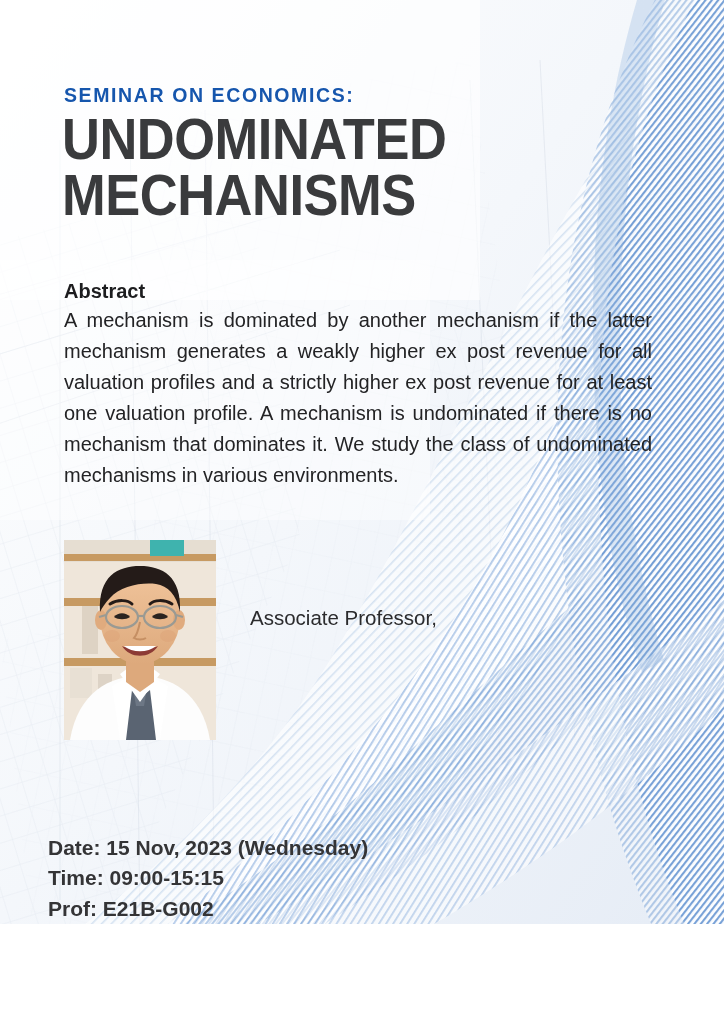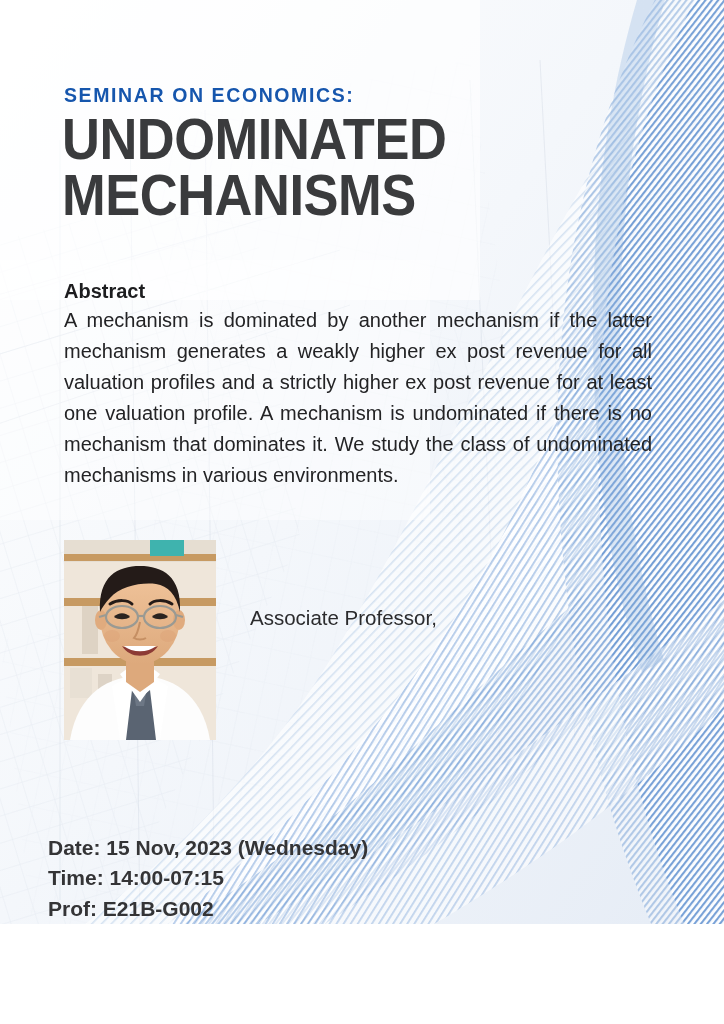--- a/index.html
+++ b/index.html
@@ -347,21 +347,21 @@
         </g>
       </svg>
     </div>
 
     <div class="speaker">
       <div class="speaker-line">Associate Professor,</div>
     </div>
 
     <div class="details">
       <div>Date: 15 Nov, 2023 (Wednesday)</div>
-      <div>Time: 14:00-07:15</div>
+      <div>Time: 09:00-15:15</div>
       <div>Prof: E21B-G002</div>
     </div>
 
     <div class="footer">
       <div class="footer-inner">
 
         <div class="logo-cell">
           <svg class="um-crest" width="36" height="44" viewBox="0 0 36 44">
             <ellipse cx="18" cy="22" rx="16.5" ry="21" fill="none" stroke="#c9a227" stroke-width="1.4"></ellipse>
             <ellipse cx="18" cy="22" rx="13.5" ry="18" fill="none" stroke="#c9a227" stroke-width="0.7"></ellipse>

